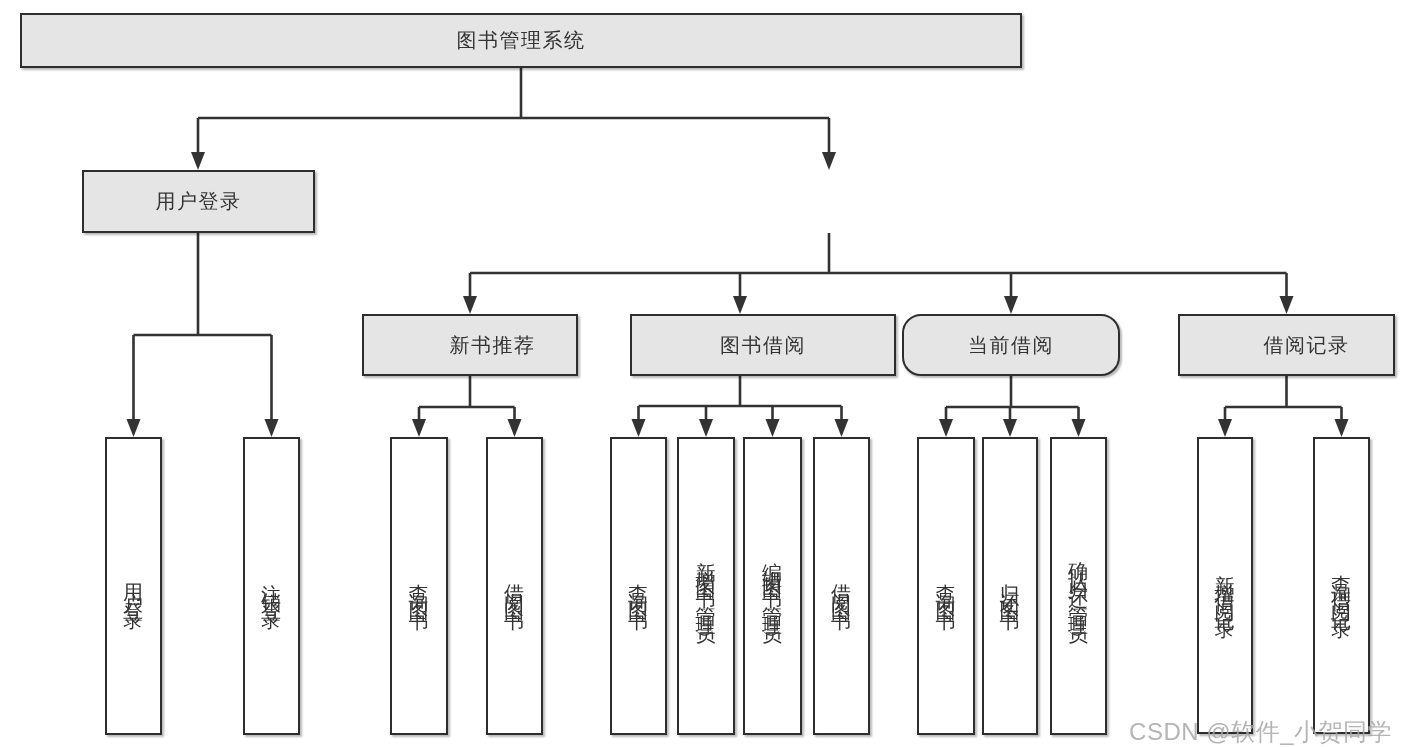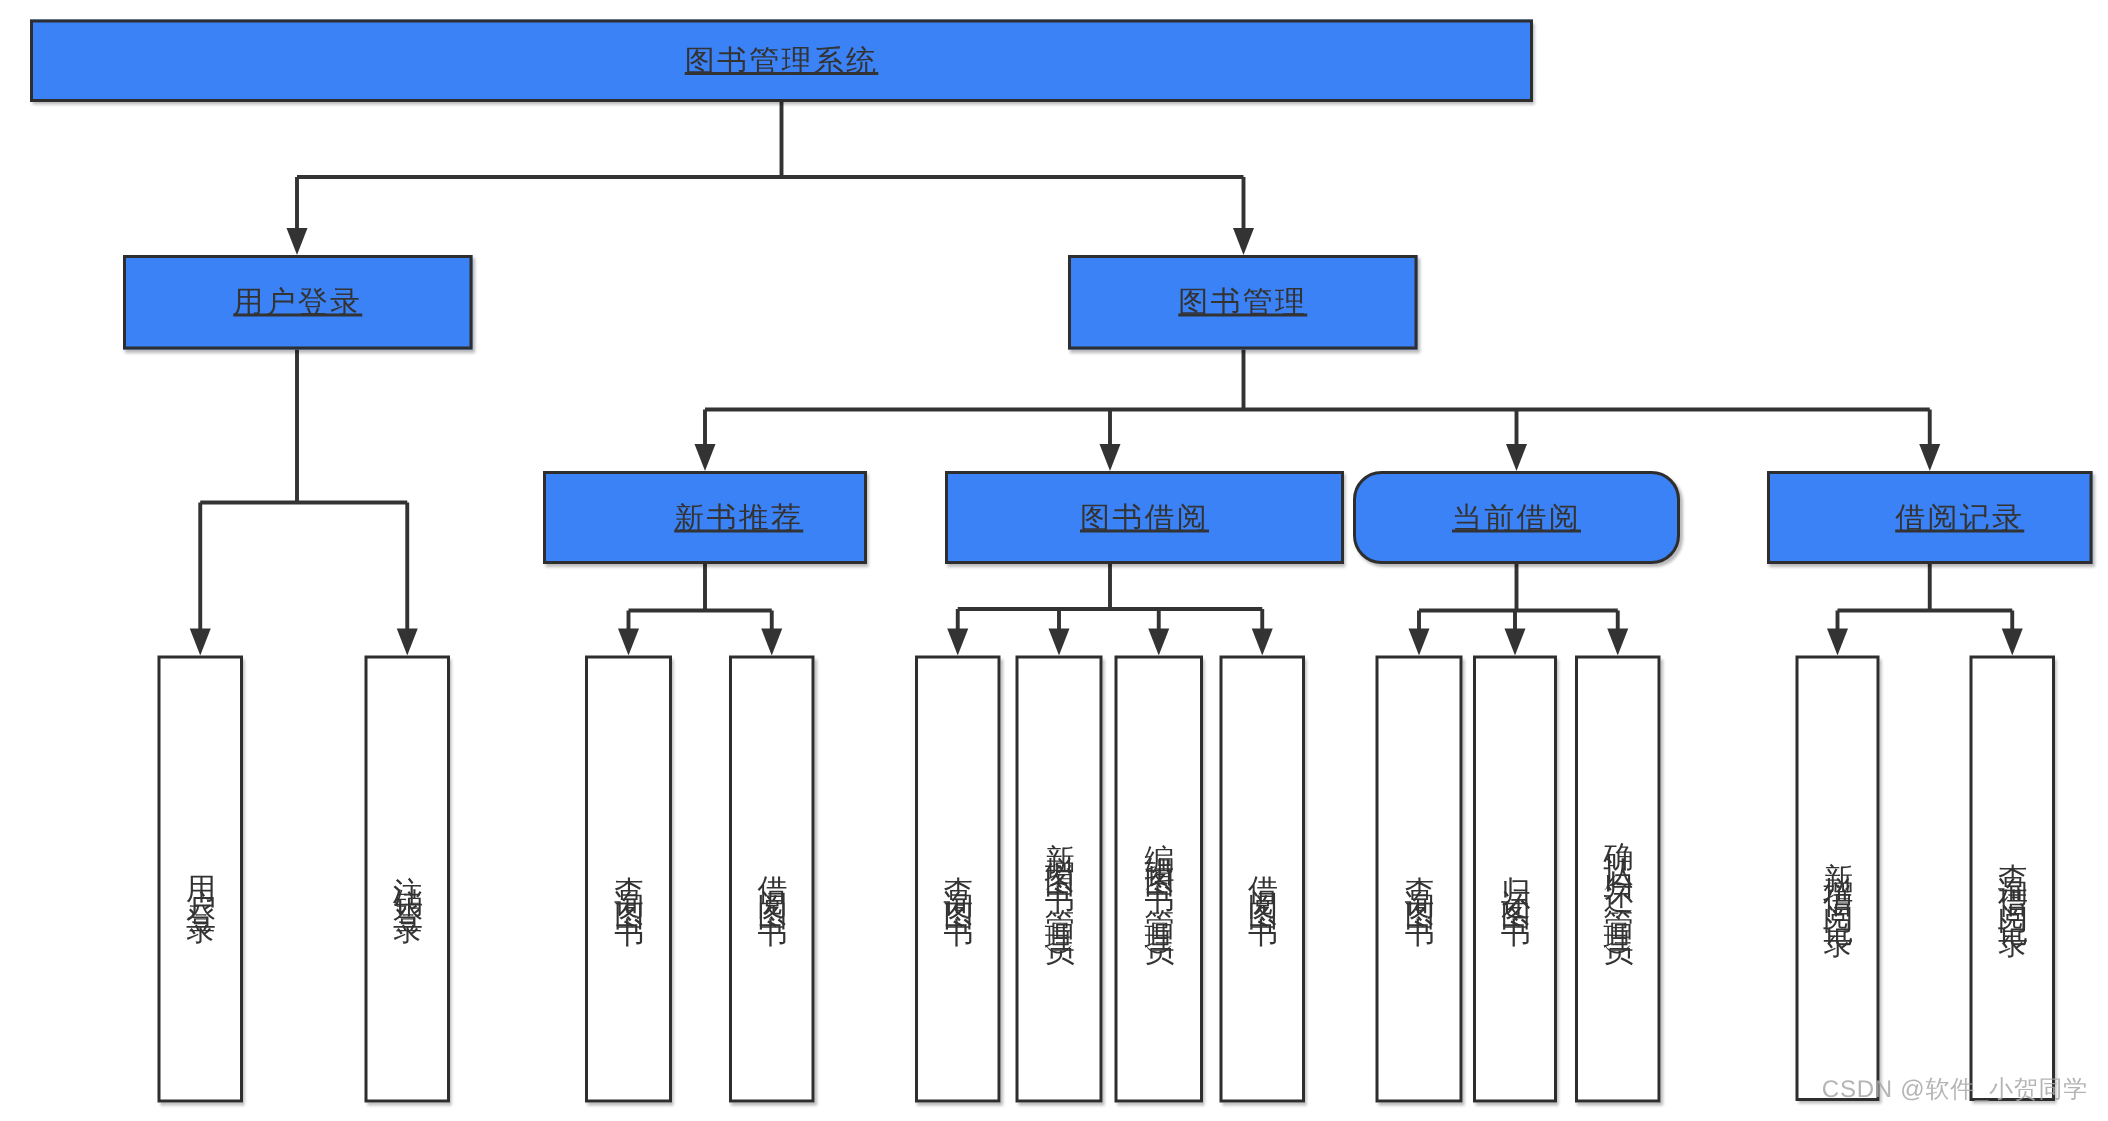--- a/index.html
+++ b/index.html
@@ -7,45 +7,44 @@
     position:relative;
     width:1405px;height:747px;
     background:#ffffff;
     font-family:"Liberation Sans","DejaVu Sans",sans-serif;
     overflow:hidden;
   }
   #wires{position:absolute;left:0;top:0;width:1405px;height:747px;}
   .hbox{
     position:absolute;
     box-sizing:border-box;
-    background:#3b82f6;
+    background:#e5e5e5;
     border:2px solid #2e2e2e;
     box-shadow:1.5px 2px 2px rgba(0,0,0,0.28);
     display:flex;align-items:center;justify-content:center;
     font-size:20px;color:#333333;letter-spacing:1.5px;
     white-space:nowrap;
-    text-decoration:underline;
   }
   .vbox{
     position:absolute;
     box-sizing:border-box;
     background:#ffffff;
     border:2px solid #2e2e2e;
     box-shadow:1.5px 2px 2px rgba(0,0,0,0.28);
     display:flex;align-items:center;justify-content:center;
     font-size:20px;color:#333333;
     writing-mode:vertical-rl;
     text-orientation:mixed;
     letter-spacing:9px;
     line-height:1;
   }
   .watermark{
     position:absolute;
     top:716px;right:13px;
-    font-size:16px;
+    font-size:24px;
     color:#a8a8a8;
     opacity:0.85;
     letter-spacing:0.5px;
     white-space:nowrap;
   }
 </style>
 </head>
 <body>
 
 <div id="canvas">
@@ -86,21 +85,20 @@
       <polygon points="1003,419 1017,419 1010,437"></polygon>
       <polygon points="1071.5,419 1085.5,419 1078.5,437"></polygon>
       <polygon points="1218,419 1232,419 1225,437"></polygon>
       <polygon points="1334.5,419 1348.5,419 1341.5,437"></polygon>
     </g>
   </svg>
 
   <div class="hbox" style="left:20px;top:13px;width:1002px;height:55px;">图书管理系统</div>
 
   <div class="hbox" style="left:82px;top:170px;width:233px;height:63px;">用户登录</div>
-  <div class="hbox" style="left:712px;top:170px;width:233px;height:63px;">图书管理</div>
 
   <div class="hbox" style="left:362px;top:314px;width:216px;height:62px;padding-left:45px;">新书推荐</div>
   <div class="hbox" style="left:630px;top:314px;width:266px;height:62px;">图书借阅</div>
   <div class="hbox" style="left:902px;top:314px;width:218px;height:62px;border-radius:19px;">当前借阅</div>
   <div class="hbox" style="left:1178px;top:314px;width:217px;height:62px;padding-left:40px;">借阅记录</div>
 
   <div class="vbox" style="left:105px;top:437px;width:57px;height:298px;">用户登录</div>
   <div class="vbox" style="left:243px;top:437px;width:57px;height:298px;">注销登录</div>
 
   <div class="vbox" style="left:390px;top:437px;width:58px;height:298px;">查询图书</div>

